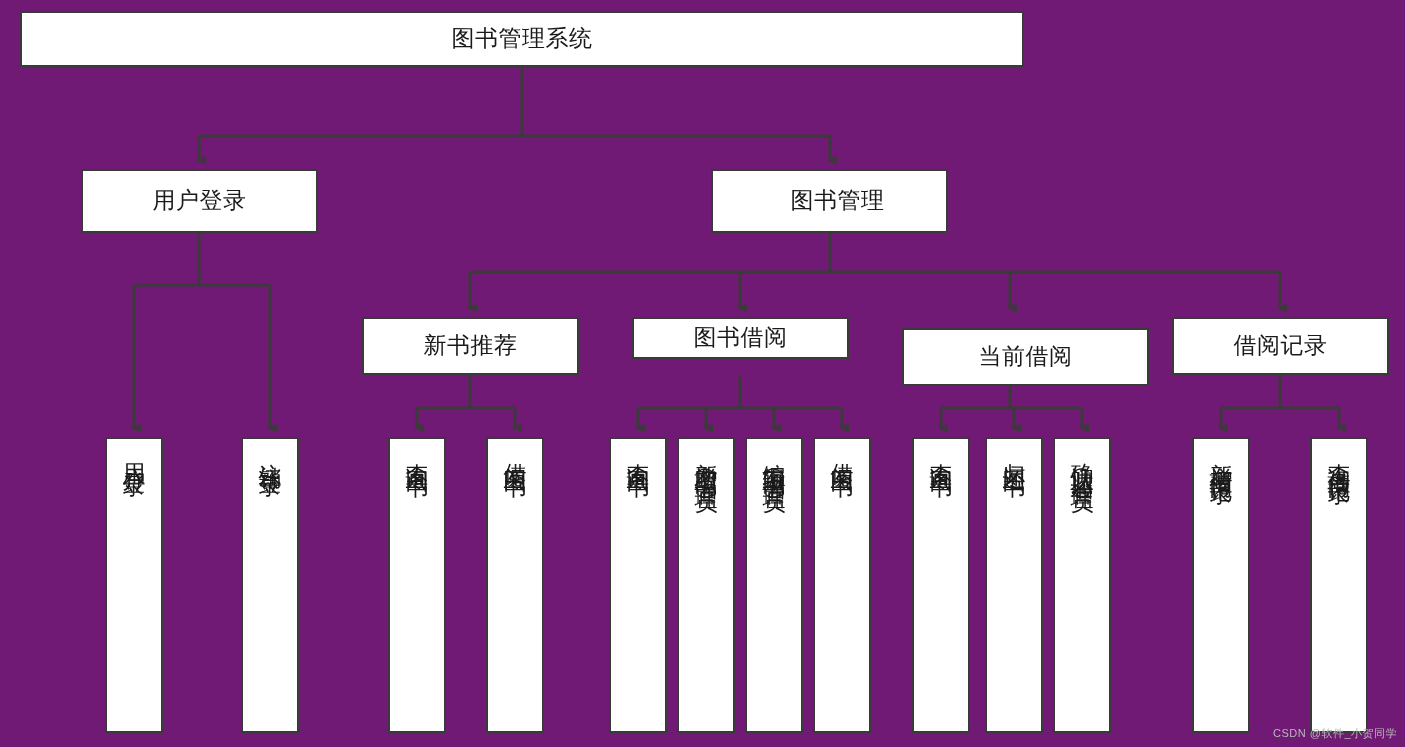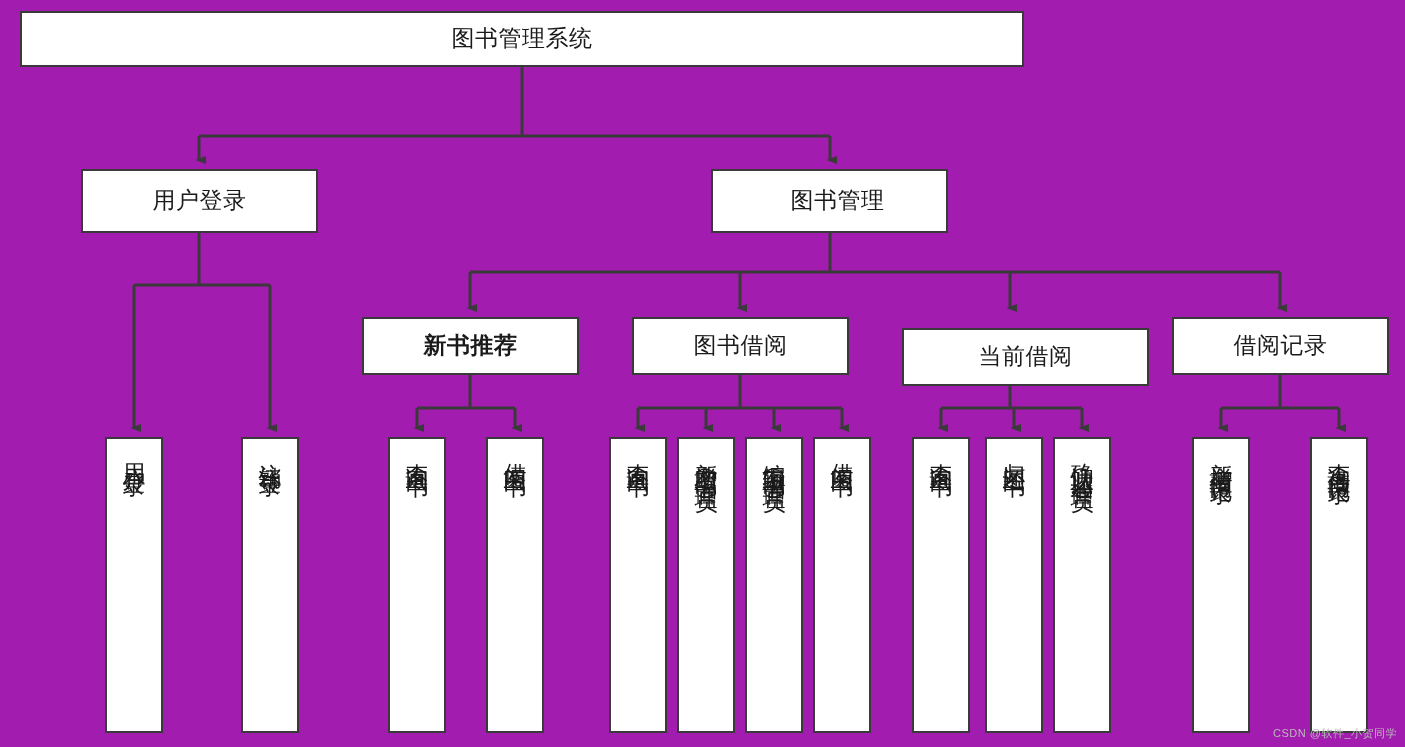--- a/index.html
+++ b/index.html
@@ -7,21 +7,21 @@
     padding: 0;
     background: #ffffff;
   }
   body {
     font-family: "Liberation Sans", "DejaVu Sans", sans-serif;
   }
   #canvas {
     position: relative;
     width: 1405px;
     height: 747px;
-    background: #a21caf;
+    background: #701a75;
     overflow: hidden;
   }
   svg.connectors {
     position: absolute;
     left: 0;
     top: 0;
     width: 1405px;
     height: 747px;
     pointer-events: none;
   }
@@ -132,24 +132,24 @@
     <span class="label">图书管理系统</span>
   </div>
 
   <div class="node horiz" id="node-l2-0" style="left: 81px; top: 169px; width: 237px; height: 64px;">
     <span class="label">用户登录</span>
   </div>
   <div class="node horiz" id="node-l2-1" style="left: 711px; top: 169px; width: 237px; height: 64px; padding-left: 16px;">
     <span class="label">图书管理</span>
   </div>
 
-  <div class="node horiz" id="node-l3-0" style="left: 362px; top: 317px; width: 217px; height: 58px; font-weight: bold;">
+  <div class="node horiz" id="node-l3-0" style="left: 362px; top: 317px; width: 217px; height: 58px;">
     <span class="label">新书推荐</span>
   </div>
-  <div class="node horiz" id="node-l3-1" style="left: 632px; top: 317px; width: 217px; height: 58px;">
+  <div class="node horiz" id="node-l3-1" style="left: 632px; top: 317px; width: 217px; height: 42px;">
     <span class="label">图书借阅</span>
   </div>
   <div class="node horiz" id="node-l3-2" style="left: 902px; top: 328px; width: 247px; height: 58px; font-family: Liberation Serif, serif;">
     <span class="label">当前借阅</span>
   </div>
   <div class="node horiz" id="node-l3-3" style="left: 1172px; top: 317px; width: 217px; height: 58px; align-items: center;">
     <span class="label">借阅记录</span>
   </div>
 
   <div class="node vert" id="node-leaf-0" style="left: 105px; top: 437px; width: 58px; height: 296px;">

